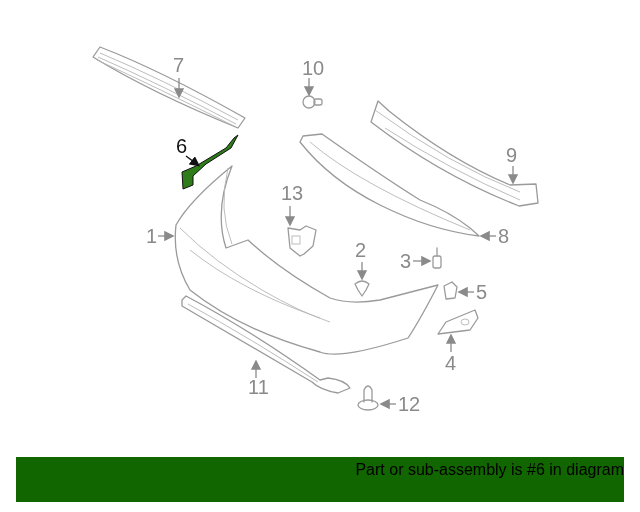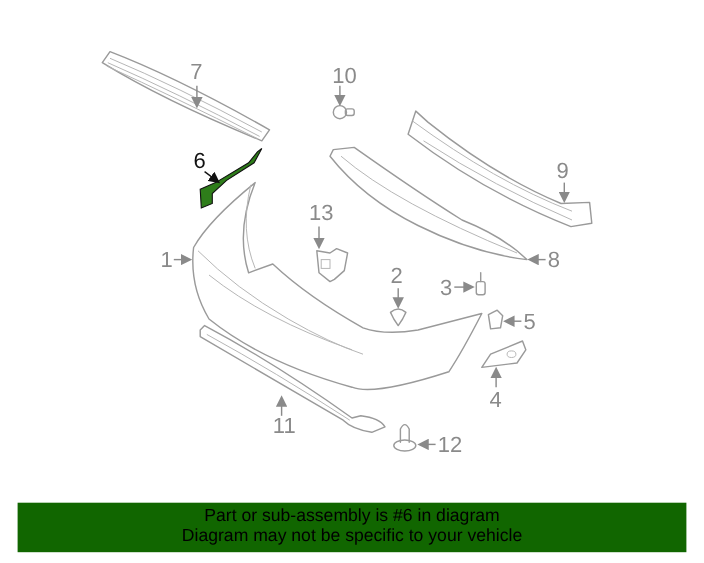--- a/index.html
+++ b/index.html
@@ -4,21 +4,21 @@
 <style>
   html, body { margin:0; padding:0; background:#ffffff; }
   body { width:640px; height:512px; position:relative; overflow:hidden; font-family:"Liberation Sans", sans-serif; }
   #diagram { position:absolute; left:0; top:0; width:640px; height:450px; }
   .callout { font-family:"Liberation Sans", sans-serif; font-size:20px; fill:#8a8a8a; }
   .callout.hl { fill:#111111; }
   .part { fill:none; stroke:#9a9a9a; stroke-width:1.3; stroke-linejoin:round; stroke-linecap:round; }
   .thin { fill:none; stroke:#b5b5b5; stroke-width:0.9; }
   .arrow { stroke:#8a8a8a; stroke-width:1.3; fill:none; }
   .arrowhead { fill:#8a8a8a; }
-  #banner { position:absolute; left:16px; top:457px; width:608px; height:45px; background:#116600; color:#000; text-align:center; font-size:16px; line-height:18px; padding-top:4px; box-sizing:border-box; }
+  #banner { position:absolute; left:16px; top:457px; width:608px; height:45px; background:#116600; color:#000; text-align:right; font-size:16px; line-height:18px; padding-top:4px; box-sizing:border-box; }
   #banner div { white-space:nowrap; }
 </style>
 </head>
 <body>
 
 <svg id="diagram" viewBox="0 0 640 450" xmlns="http://www.w3.org/2000/svg">
   <defs>
     <marker id="ah" markerWidth="8" markerHeight="8" refX="6" refY="4" orient="auto">
       <path d="M0,0 L8,4 L0,8 Z" class="arrowhead"></path>
     </marker>
@@ -116,14 +116,13 @@
   <g>
     <path class="part" d="M364,402 L364,390 Q368,382 372,390 L372,402"></path>
     <ellipse class="part" cx="368" cy="405" rx="10" ry="5"></ellipse>
   </g>
   <text class="callout" x="398" y="411">12</text>
   <line class="arrow" x1="396" y1="404" x2="382" y2="404" marker-end="url(#ah)"></line>
 </svg>
 
 <div id="banner">
   <div>Part or sub-assembly is #6 in diagram</div>
-  <div>Diagram may not be specific to your vehicle</div>
 </div>
 
 </body></html>

